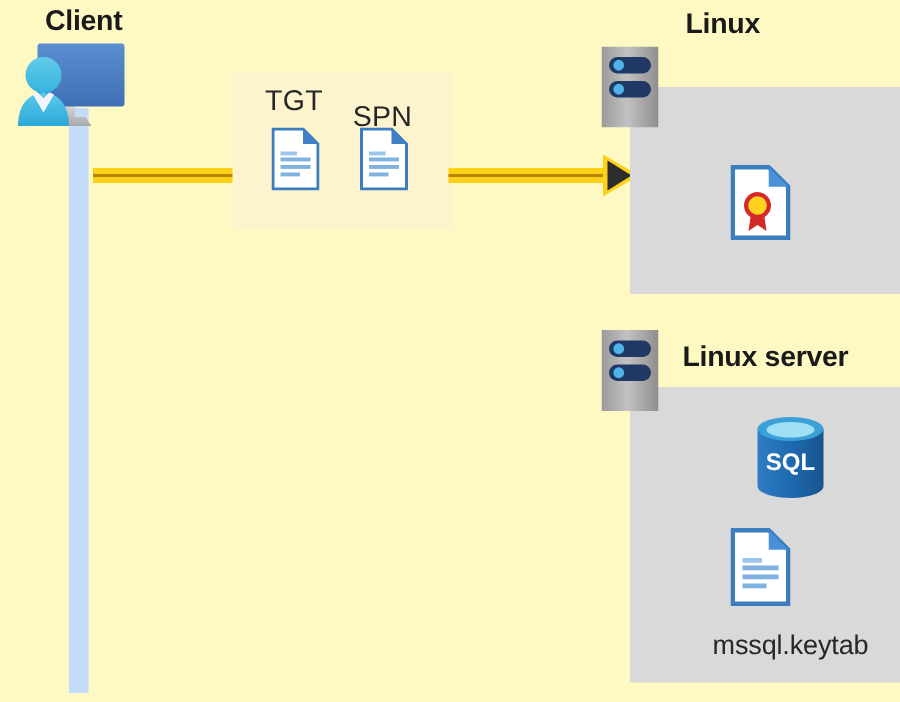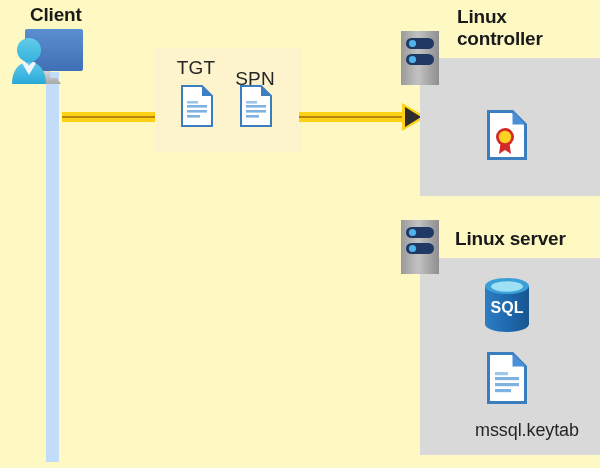--- a/index.html
+++ b/index.html
@@ -158,21 +158,21 @@
 
   <div class="abs flow-line" style="left:299px; top:112px; width:107px; height:10px;"></div>
 
   <div class="abs" style="left:400px; top:101px; width:28px; height:32px;">
     <svg width="28" height="32" viewBox="0 0 28 32">
       <path d="M2 2 L26 16 L2 30 Z" fill="#fcd116"></path>
       <path d="M5 6 L21 16 L5 26 Z" fill="#2d2d2d"></path>
     </svg>
   </div>
 
-  <div class="abs heading" style="left:457px; top:6px; width:140px;"><span>Linux</span><br><span>controller</span></div>
+  <div class="abs heading" style="left:457px; top:6px; width:140px;"><span>Linux</span><br></div>
 
   <div class="abs panel" style="left:420px; top:58px; width:180px; height:138px;"></div>
 
   <div class="abs" style="left:401px; top:31px; width:38px; height:54px;">
     <svg width="38" height="54" viewBox="0 0 38 54">
       <defs>
         <linearGradient id="srvGrad1" x1="0" y1="0" x2="1" y2="0">
           <stop offset="0%" stop-color="#9a9a9a"></stop>
           <stop offset="45%" stop-color="#c2c2c2"></stop>
           <stop offset="100%" stop-color="#8e8e8e"></stop>
@@ -212,21 +212,21 @@
         </linearGradient>
       </defs>
       <rect x="0" y="0" width="38" height="54" fill="url(#srvGrad2)"></rect>
       <rect x="5" y="7" width="28" height="11" rx="5.5" fill="#1f3864"></rect>
       <circle cx="11.5" cy="12.5" r="3.6" fill="#4fb3e8"></circle>
       <rect x="5" y="23" width="28" height="11" rx="5.5" fill="#1f3864"></rect>
       <circle cx="11.5" cy="28.5" r="3.6" fill="#4fb3e8"></circle>
     </svg>
   </div>
 
-  <div class="abs" style="left:482px; top:277px; width:50px; height:56px;">
+  <div class="abs" style="left:502px; top:277px; width:50px; height:56px;">
     <svg width="50" height="56" viewBox="0 0 50 56">
       <defs>
         <linearGradient id="sqlBody" x1="0" y1="0" x2="1" y2="0">
           <stop offset="0%" stop-color="#2e7dc2"></stop>
           <stop offset="50%" stop-color="#1e6ab0"></stop>
           <stop offset="100%" stop-color="#18558f"></stop>
         </linearGradient>
       </defs>
 
       <path d="M3 9 v38 c0 4.5 9.8 8 22 8 c12.2 0 22 -3.5 22 -8 v-38 z" fill="url(#sqlBody)"></path>

